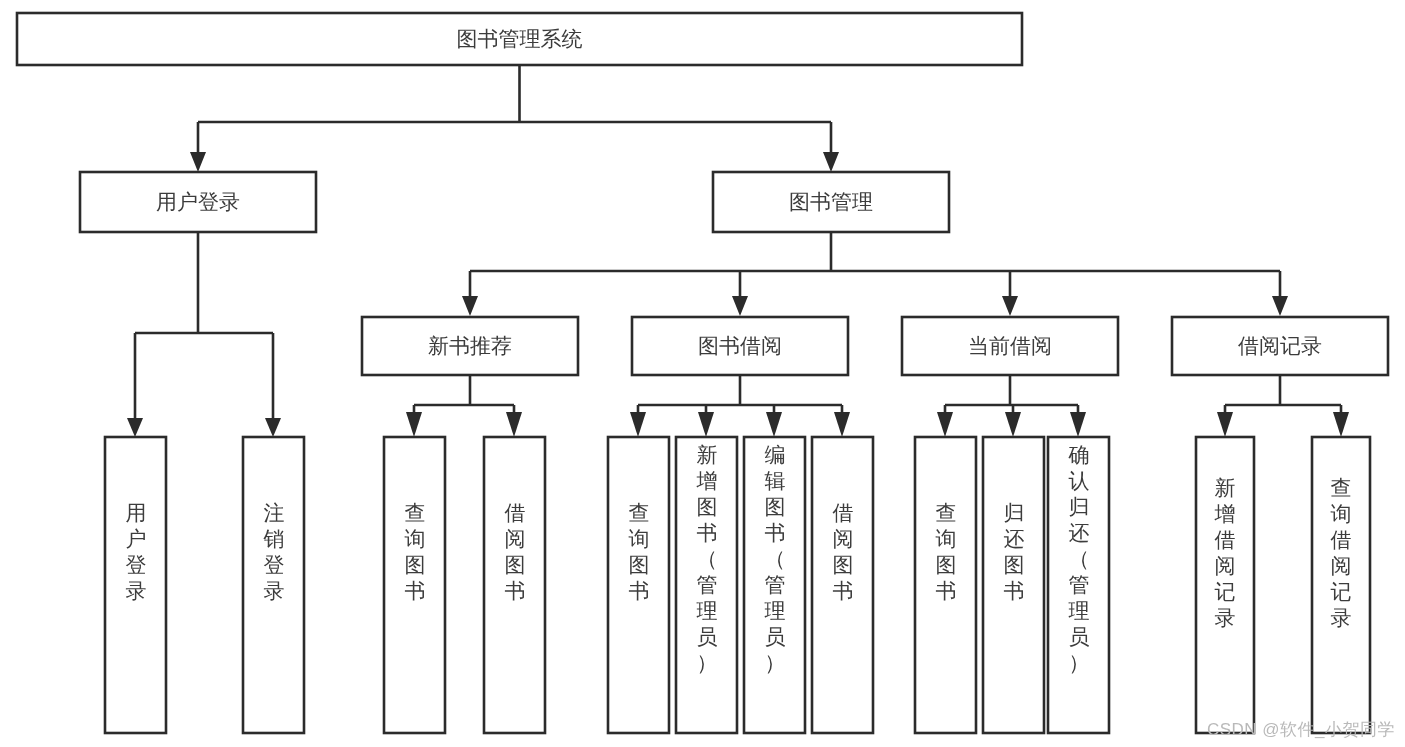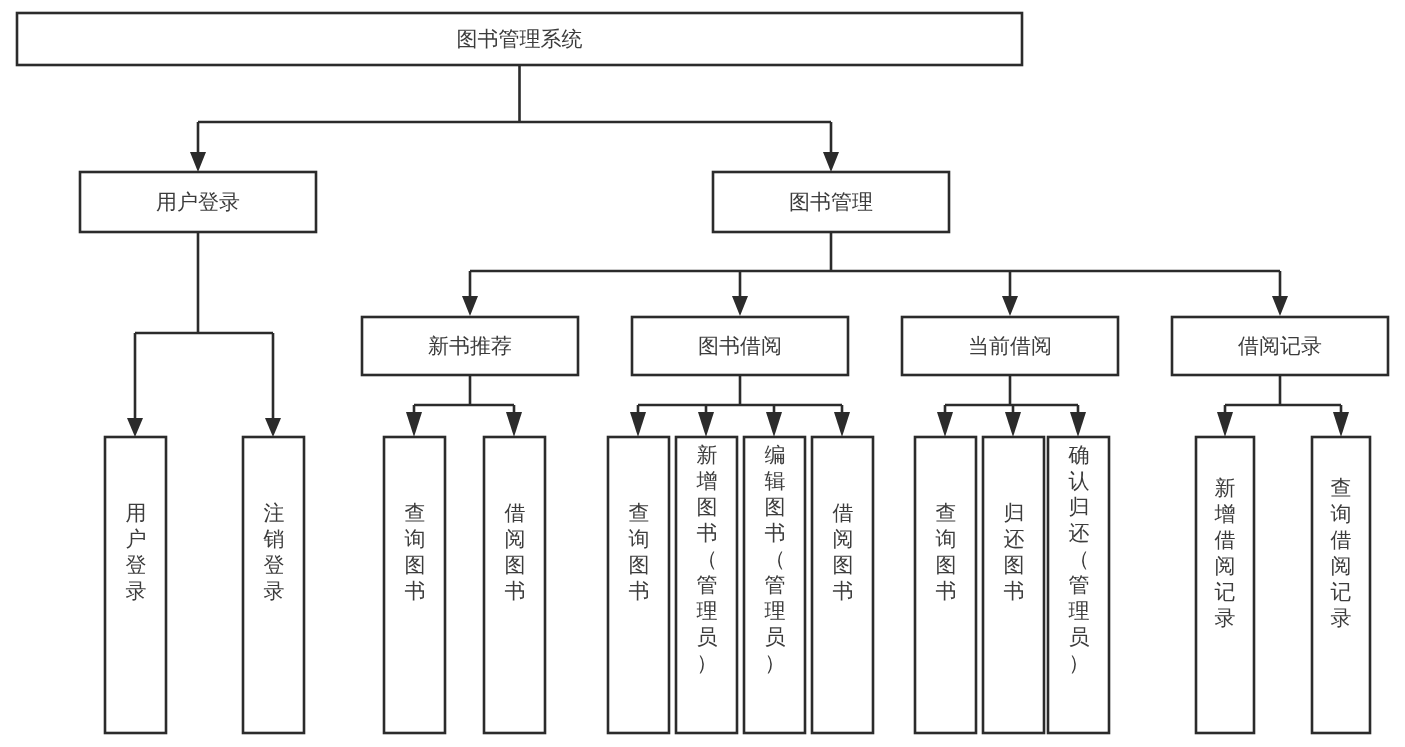--- a/index.html
+++ b/index.html
@@ -195,13 +195,14 @@
     <g>
       <rect class="node-rect" x="1196" y="437" width="58" height="296"></rect>
       <text class="node-label-v" x="1225" y="495"><tspan x="1225" dy="0">新</tspan><tspan x="1225" dy="26">增</tspan><tspan x="1225" dy="26">借</tspan><tspan x="1225" dy="26">阅</tspan><tspan x="1225" dy="26">记</tspan><tspan x="1225" dy="26">录</tspan></text>
     </g>
     <g>
       <rect class="node-rect" x="1312" y="437" width="58" height="296"></rect>
       <text class="node-label-v" x="1341" y="495"><tspan x="1341" dy="0">查</tspan><tspan x="1341" dy="26">询</tspan><tspan x="1341" dy="26">借</tspan><tspan x="1341" dy="26">阅</tspan><tspan x="1341" dy="26">记</tspan><tspan x="1341" dy="26">录</tspan></text>
     </g>
   </svg>
 
+  <div class="watermark">CSDN @软件_小贺同学</div>
 </div>
 
 </body></html>

